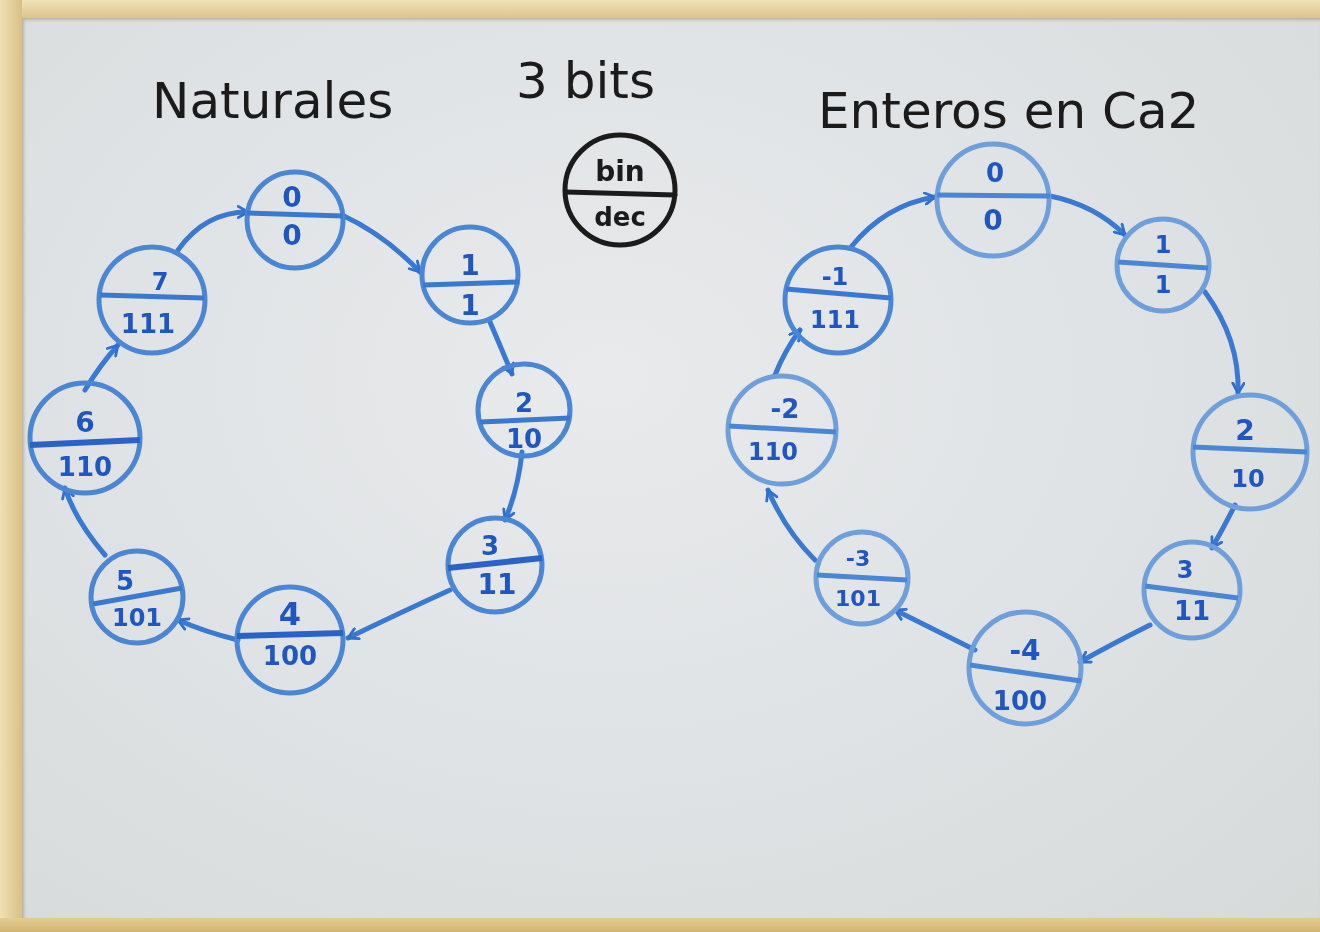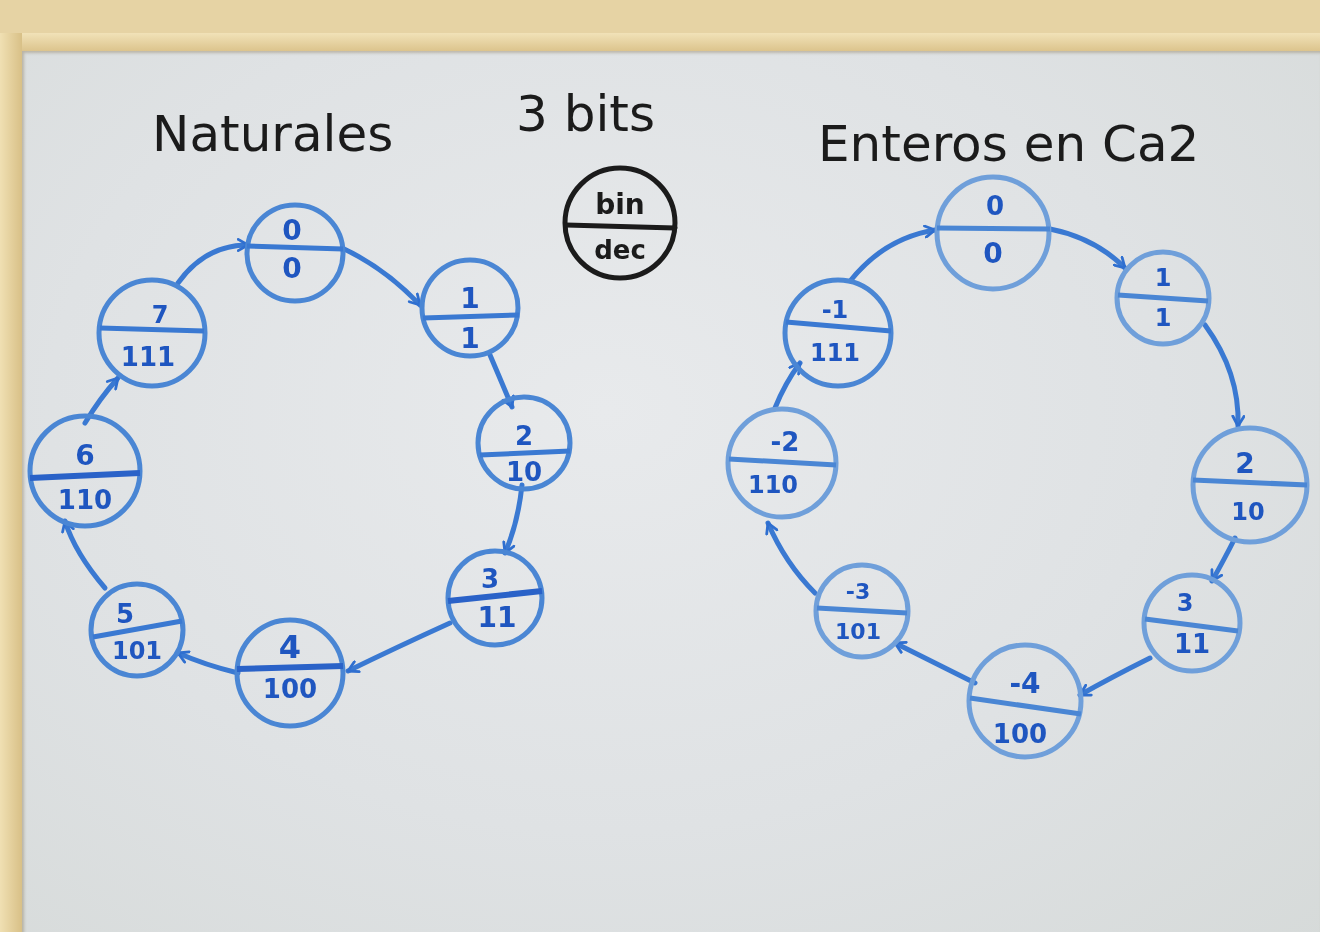--- a/index.html
+++ b/index.html
@@ -1,21 +1,21 @@
 <!DOCTYPE html>
 <html><head>
 <meta charset="utf-8">
 <style>
   html, body { margin: 0; padding: 0; }
   body {
     width: 1320px; height: 932px; overflow: hidden;
     background: #e6d3a4;
     font-family: "DejaVu Sans", sans-serif;
   }
-  #stage { position: relative; width: 1320px; height: 872px; margin-top: 33px; }
+  #stage { position: relative; width: 1320px; height: 872px; }
   .frame-top {
     position: absolute; left: 0; top: 0; width: 1320px; height: 18px;
     background: linear-gradient(#f1e2b8, #dcc48d);
   }
   .frame-left {
     position: absolute; left: 0; top: 0; width: 22px; height: 932px;
     background: linear-gradient(90deg, #f0e0b3, #d8c087);
   }
   .frame-bottom {
     position: absolute; left: 0; top: 918px; width: 1320px; height: 14px;

